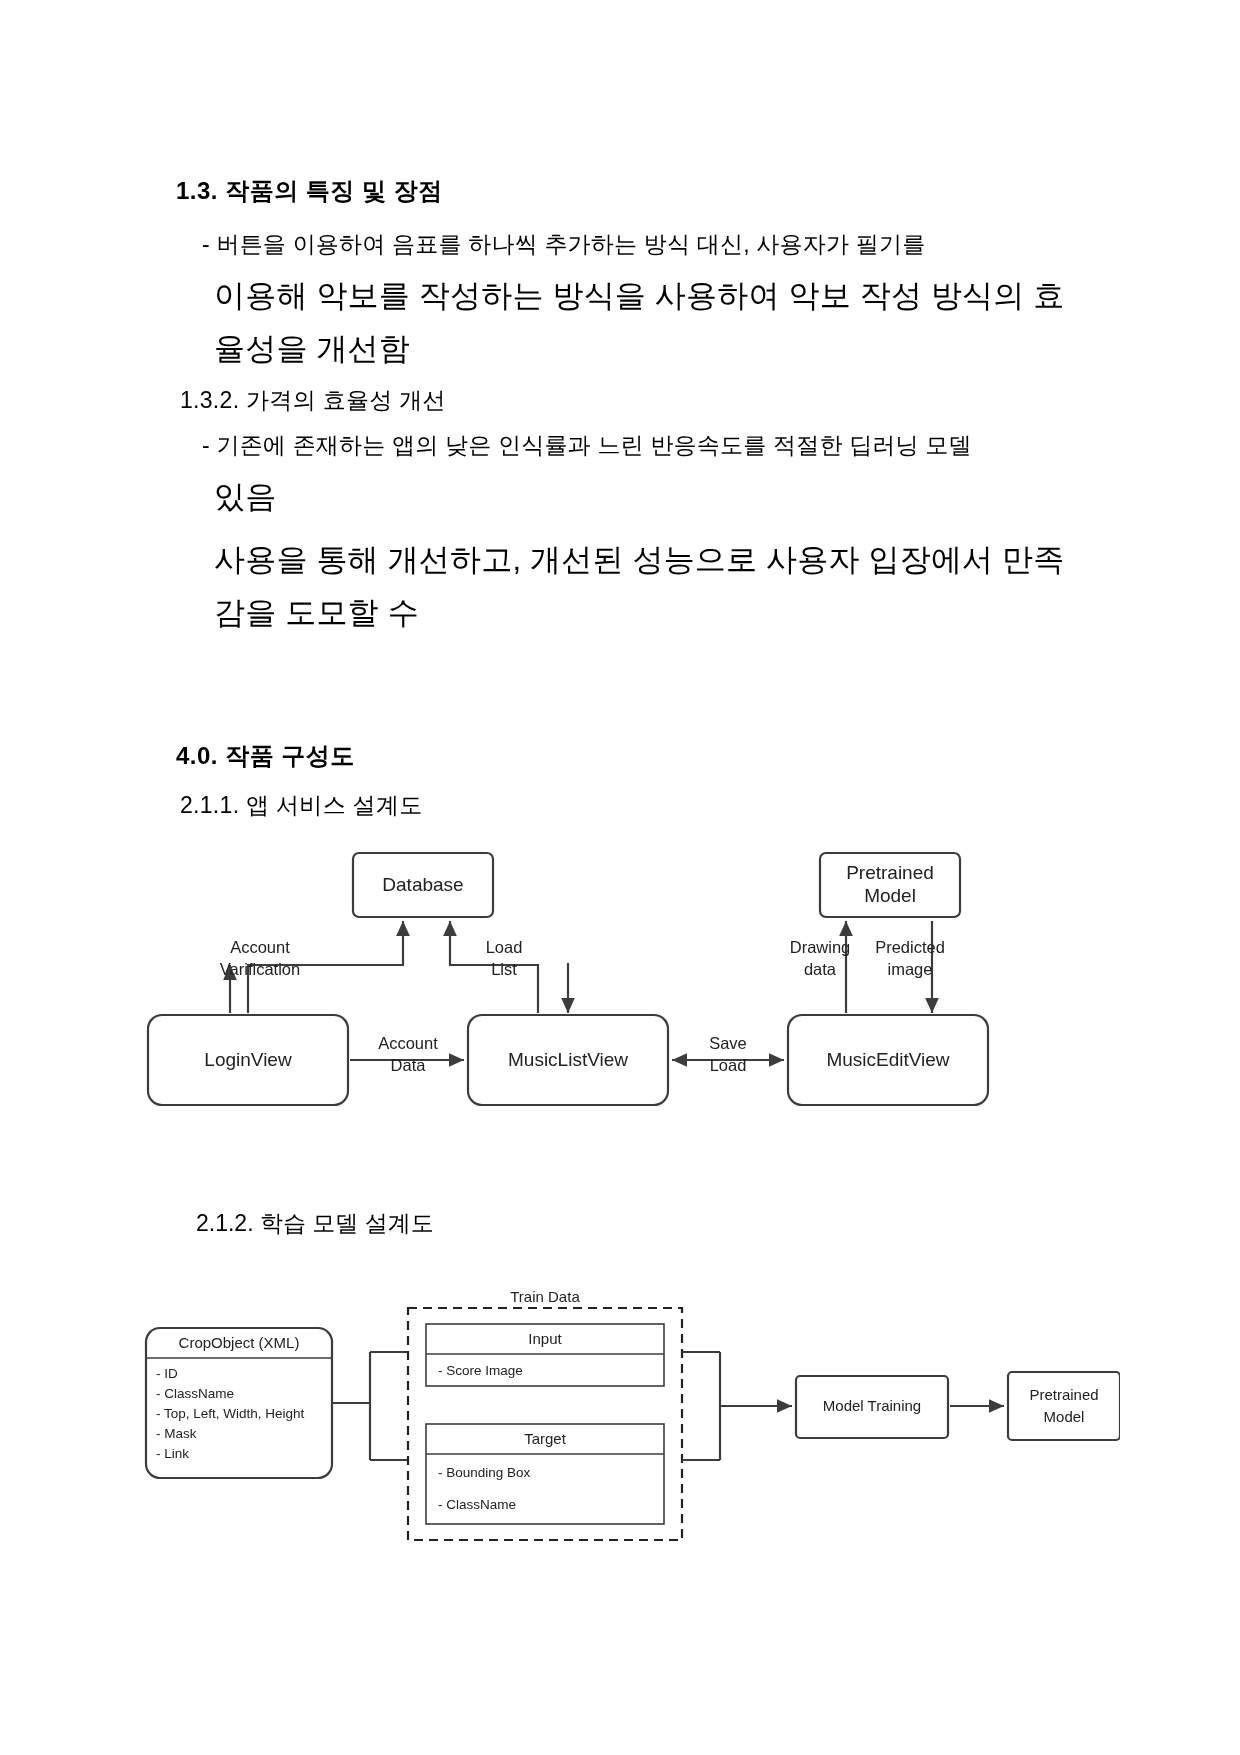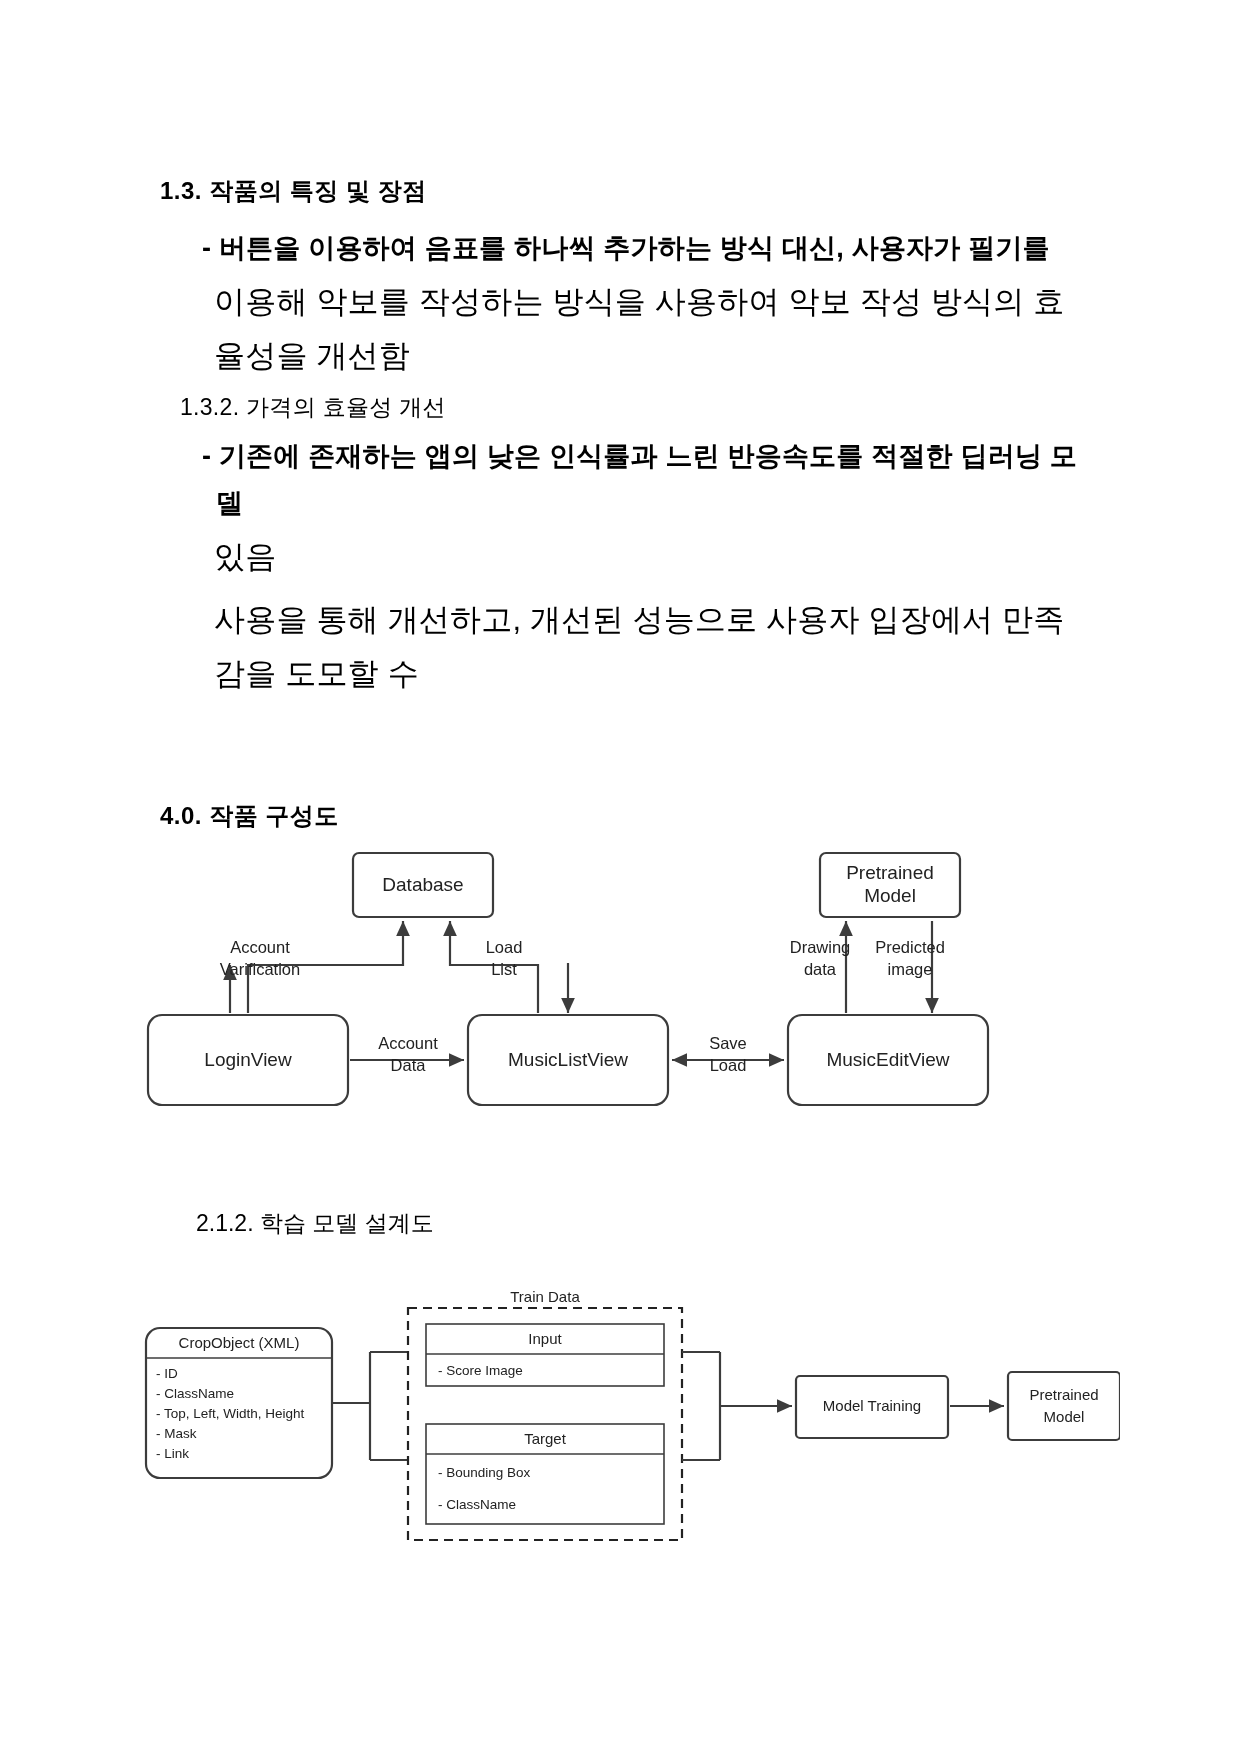--- a/index.html
+++ b/index.html
@@ -25,41 +25,40 @@
   .doc-text {
     position: absolute;
     left: 152px;
     top: 175px;
     width: 940px;
   }
   .h-sub {
     font-size: 24px;
     font-weight: bold;
     letter-spacing: 0.5px;
-    margin: 0 0 18px 8px;
+    margin: 0 0 18px 24px;
   }
   .h-major {
     font-size: 29px;
     font-weight: bold;
     letter-spacing: 0.5px;
     margin: 0;
   }
   .lvl3 {
     font-size: 23px;
     margin: 0 0 10px 28px;
     letter-spacing: 0.3px;
   }
   .bullet {
-    font-size: 27px;
+    font-size: 23px;
     margin: 0 0 4px 50px;
     letter-spacing: 0.2px;
     line-height: 1.72;
     text-indent: -14px;
     padding-left: 14px;
-    font-weight: bold;
   }
   .bullet-cont {
     font-size: 31px;
     margin: 0 0 10px 62px;
     letter-spacing: 0.2px;
     line-height: 1.72;
   }
   .spacer-lg { height: 52px; }
   .spacer-md { height: 38px; }
 
@@ -146,20 +145,21 @@
     <div class="h-sub">1.3. 작품의 특징 및 장점</div>
     <div class="bullet">- 버튼을 이용하여 음표를 하나씩 추가하는 방식 대신, 사용자가 필기를</div>
     <div class="bullet-cont">이용해 악보를 작성하는 방식을 사용하여 악보 작성 방식의 효율성을 개선함</div>
     <div class="lvl3">1.3.2. 가격의 효율성 개선</div>
     <div class="bullet">- 기존에 존재하는 앱의 낮은 인식률과 느린 반응속도를 적절한 딥러닝 모델</div>
     <div class="bullet-cont">있음</div>
     <div class="bullet-cont">사용을 통해 개선하고, 개선된 성능으로 사용자 입장에서 만족감을 도모할 수</div>
     <div class="spacer-lg"></div>
     <div class="spacer-md"></div>
     <div class="h-sub">4.0. 작품 구성도</div>
+    <div class="lvl3">2.1.1. 앱 서비스 설계도</div>
   </div>
 
   <div class="diagram1">
     <svg width="1000" height="300" viewBox="0 0 1000 300">
       <defs>
         <marker id="arrow" markerWidth="9" markerHeight="9" refX="7" refY="3.2" orient="auto">
           <path d="M0,0 L7,3.2 L0,6.4 z" fill="#3c3c3c"></path>
         </marker>
       </defs>
 

